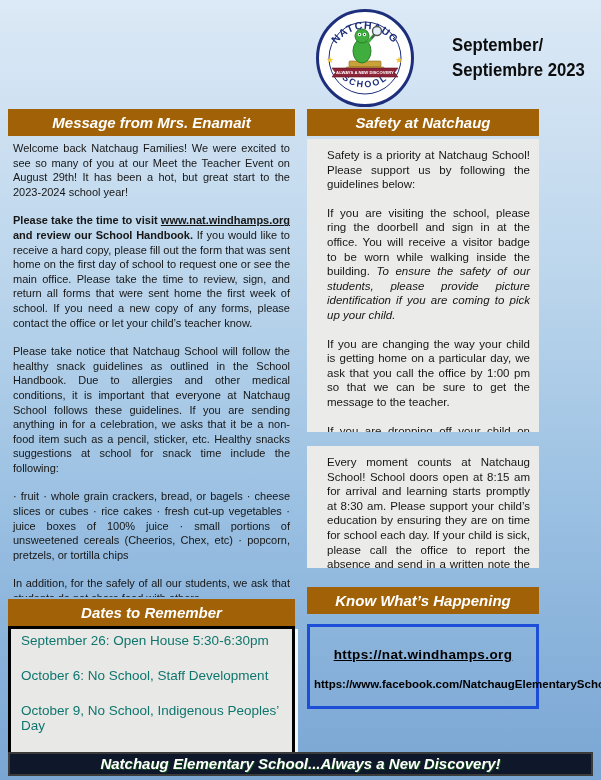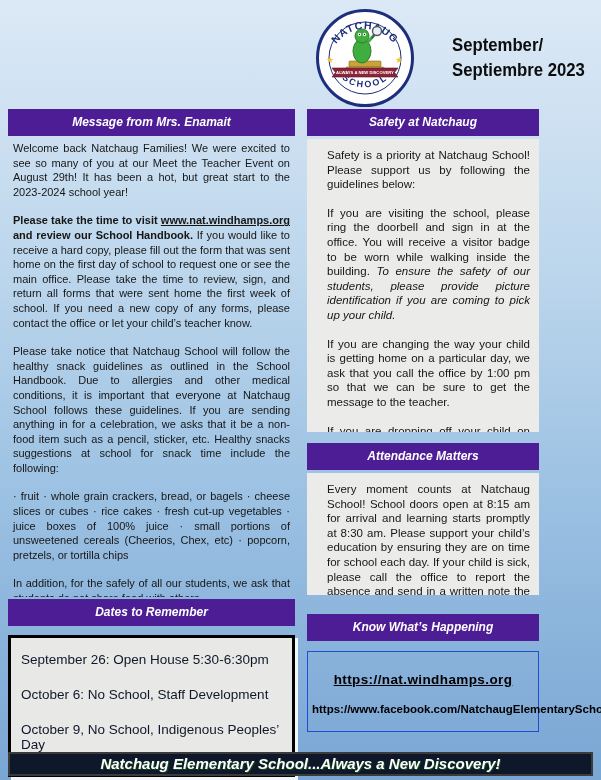--- a/index.html
+++ b/index.html
@@ -40,44 +40,44 @@
   .issue-date{
     position:absolute;left:452px;top:32px;
     font-size:19px;font-weight:bold;color:#0d0d0d;line-height:25px;
     transform:scaleX(0.88);transform-origin:left top;white-space:nowrap;
   }
   .columns{display:flex;padding:0 8px;gap:12px;align-items:flex-start;}
   .col{display:flex;flex-direction:column;}
   .col.left{width:287px;}
   .col.right{width:232px;}
   .bar{
-    background:#4c1d95;color:#ffffff;text-align:center;
-    font-size:12px;font-weight:bold;font-style:italic;
+    background:#a16207;color:#ffffff;text-align:center;
+    font-size:15px;font-weight:bold;font-style:italic;
     padding:5px 0;height:17px;line-height:17px;
   }
   .msg-body{
     padding:5px 5px 0 5px;height:456px;overflow:hidden;
     font-size:11px;line-height:14.6px;text-align:justify;
   }
   .msg-body p,.panel p{margin:0 0 14px 0;}
   .panel{
     background:#ebebe9;margin-top:3px;padding:9px 9px 0 20px;
     font-size:11.5px;line-height:14.6px;text-align:justify;overflow:hidden;
   }
   .panel.safety{height:284px;margin-bottom:11px;}
   .panel.attendance{height:113px;margin-bottom:19px;}
   .dates-bar{margin-top:2px;}
   .dates-box{
-    margin-top:9px;background:#e8e8e6;border:3px solid #000;
+    background:#e8e8e6;border:3px solid #000;
     box-shadow:3px 3px 0 rgba(255,255,255,0.9);
-    padding:14px 10px 2px 10px;font-size:13.5px;color:#0f172a;
+    padding:4px 10px 2px 10px;font-size:13.5px;color:#0f766e;
   }
   .date-item{margin-bottom:20px;}
   .links-box{
-    margin-top:10px;border:1px solid #1d4ed8;
+    margin-top:10px;border:3px solid #1d4ed8;
     padding:20px 4px 16px 4px;text-align:center;
   }
   .link1{
     display:block;font-size:13.5px;font-weight:bold;color:#000;
     text-decoration:underline;letter-spacing:0.4px;margin-bottom:16px;cursor:pointer;
   }
   .link2{
     display:block;font-size:11.5px;font-weight:bold;color:#000;
     text-decoration:none;cursor:pointer;
   }
@@ -154,21 +154,20 @@
       </div>
   </section>
   <section class="col right">
     <div class="bar">Safety at Natchaug</div>
     <div class="panel safety">
         <p><span>Safety is a priority at Natchaug School! Please support us by following the guidelines below:</span></p>
         <p><span>If you are visiting the school, please ring the doorbell and sign in at the office. You will receive a visitor badge to be worn while walking inside the building. </span><span style="font-style: italic;">To ensure the safety of our students, please provide picture identification if you are coming to pick up your child.</span></p>
         <p><span>If you are changing the way your child is getting home on a particular day, we ask that you call the office by 1:00 pm so that we can be sure to get the message to the teacher.</span></p>
         <p><span>If you are dropping off your child on Milk Street in the morning, please drop your child off and keep driving to help with the flow of traffic. If you would like to walk your child to the door, you are welcome to park your car in the church parking lot.</span></p>
       </div>
-    <div class="bar">Attendance Matters</div>
     <div class="panel attendance">
         <p><span>Every moment counts at Natchaug School! School doors open at 8:15 am for arrival and learning starts promptly at 8:30 am. Please support your child’s education by ensuring they are on time for school each day. If your child is sick, please call the office to report the absence and send in a written note the following day to excuse the absence.</span></p>
       </div>
     <div class="bar">Know What’s Happening</div>
     <div class="links-box">
       <a class="link1">https://nat.windhamps.org</a>
       <a class="link2">https://www.facebook.com/NatchaugElementarySchool</a>
     </div>
   </section>
 </div>

